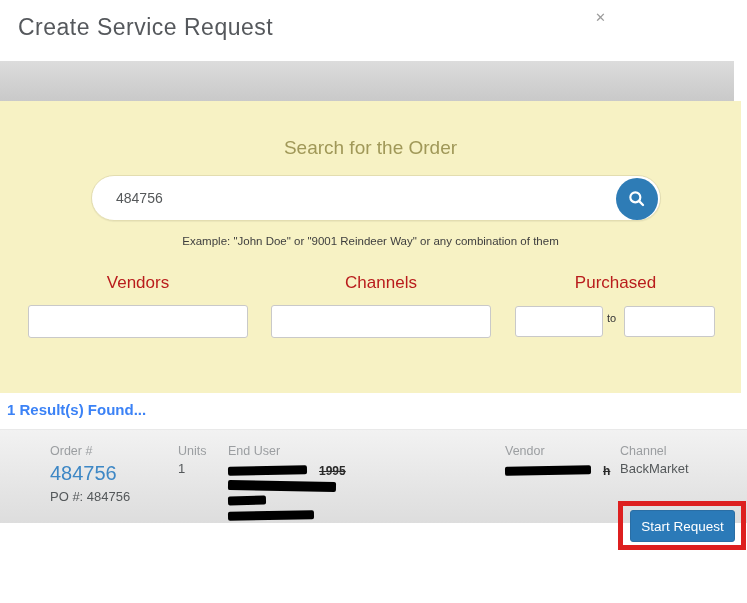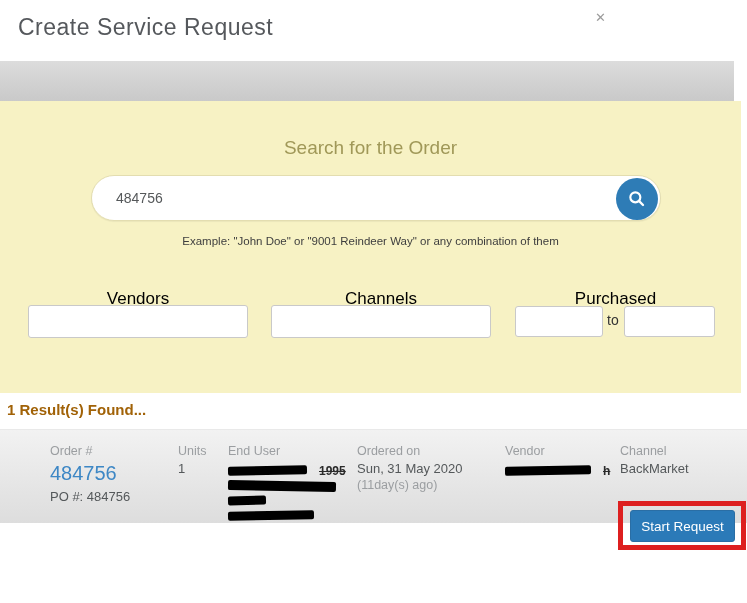--- a/index.html
+++ b/index.html
@@ -28,36 +28,36 @@
                  box-shadow:0 1px 1px rgba(0,0,0,0.05); }
   .search-input { position:absolute; left:24px; top:1px; width:500px; height:42px;
                   border:none; outline:none; font-size:14px; color:#55585a;
                   font-family:"Liberation Sans", sans-serif; background:transparent; }
   .search-btn { position:absolute; right:2px; top:2px; width:42px; height:42px; border:none;
                 border-radius:50%; background:#2e7cb6; cursor:pointer; display:flex;
                 align-items:center; justify-content:center; padding:0; }
   .search-hint { position:absolute; top:134px; left:0; width:100%; text-align:center;
                  font-size:11.5px; color:#3e3e3e; }
 
-  .filter-label { position:absolute; top:188px; text-align:center; font-size:17px; color:#000000; }
+  .filter-label { position:absolute; top:172px; text-align:center; font-size:17px; color:#b91c1c; }
   .lbl-vendors { left:28px; width:220px; }
   .lbl-channels { left:271px; width:220px; }
   .lbl-purchased { left:515px; width:201px; }
   .filter-input { position:absolute; top:204px; height:33px; border:1px solid #c9c9c9;
                   border-radius:3px; background:#fff; outline:none; font-size:13px;
                   color:#555; padding:0 8px; font-family:"Liberation Sans", sans-serif; }
   .inp-vendors { left:28px; width:220px; }
   .inp-channels { left:271px; width:220px; }
   .inp-purch-from { left:515px; top:205px; width:88px; height:31px; }
   .inp-purch-to { left:624px; top:205px; width:91px; height:31px; }
-  .to-label { position:absolute; left:607px; top:211px; font-size:14px; color:#333; }
+  .to-label { position:absolute; left:607px; top:211px; font-size:11px; color:#333; }
 
   
   .results-count { position:absolute; top:401px; left:7px; font-size:15px; font-weight:bold;
-                   color:#a16207; }
+                   color:#3b82f6; }
   .result-row { position:absolute; top:429px; left:0; width:747px; height:94px;
                 background:linear-gradient(#f2f2f2,#dddddd); border-top:1px solid #e9e9e9; }
   .col { position:absolute; top:14px; }
   .col-label { font-size:12.5px; color:#9b9ea1; margin-bottom:3px; }
   .col-value { font-size:13px; color:#54585a; }
   .col-order { left:50px; }
   .order-number { font-size:20px; color:#3d87c5; margin:1px 0 4px 0; text-decoration:none;
                   display:inline-block; cursor:pointer; }
   .col-units { left:178px; }
   .col-enduser { left:228px; }
@@ -148,25 +148,20 @@
         <span class="redact-bar" style="width:108px"></span><span class="redact-peek"></span>
       </div>
       <div class="redact-line">
         <span class="redact-bar" style="width:38px"></span><span class="redact-peek"></span>
       </div>
       <div class="redact-line">
         <span class="redact-bar" style="width:86px"></span><span class="redact-peek"></span>
       </div>
     </div>
 
-    <div class="col col-ordered">
-      <div class="col-label">Ordered on</div>
-      <div class="col-value">Sun, 31 May 2020</div>
-      <div class="ago">(11day(s) ago)</div>
-    </div>
 
     <div class="col col-vendor">
       <div class="col-label">Vendor</div>
       <div class="redact-line">
         <span class="redact-bar" style="width:86px"></span><span class="redact-peek">h</span>
       </div>
     </div>
 
     <div class="col col-channel">
       <div class="col-label">Channel</div>

